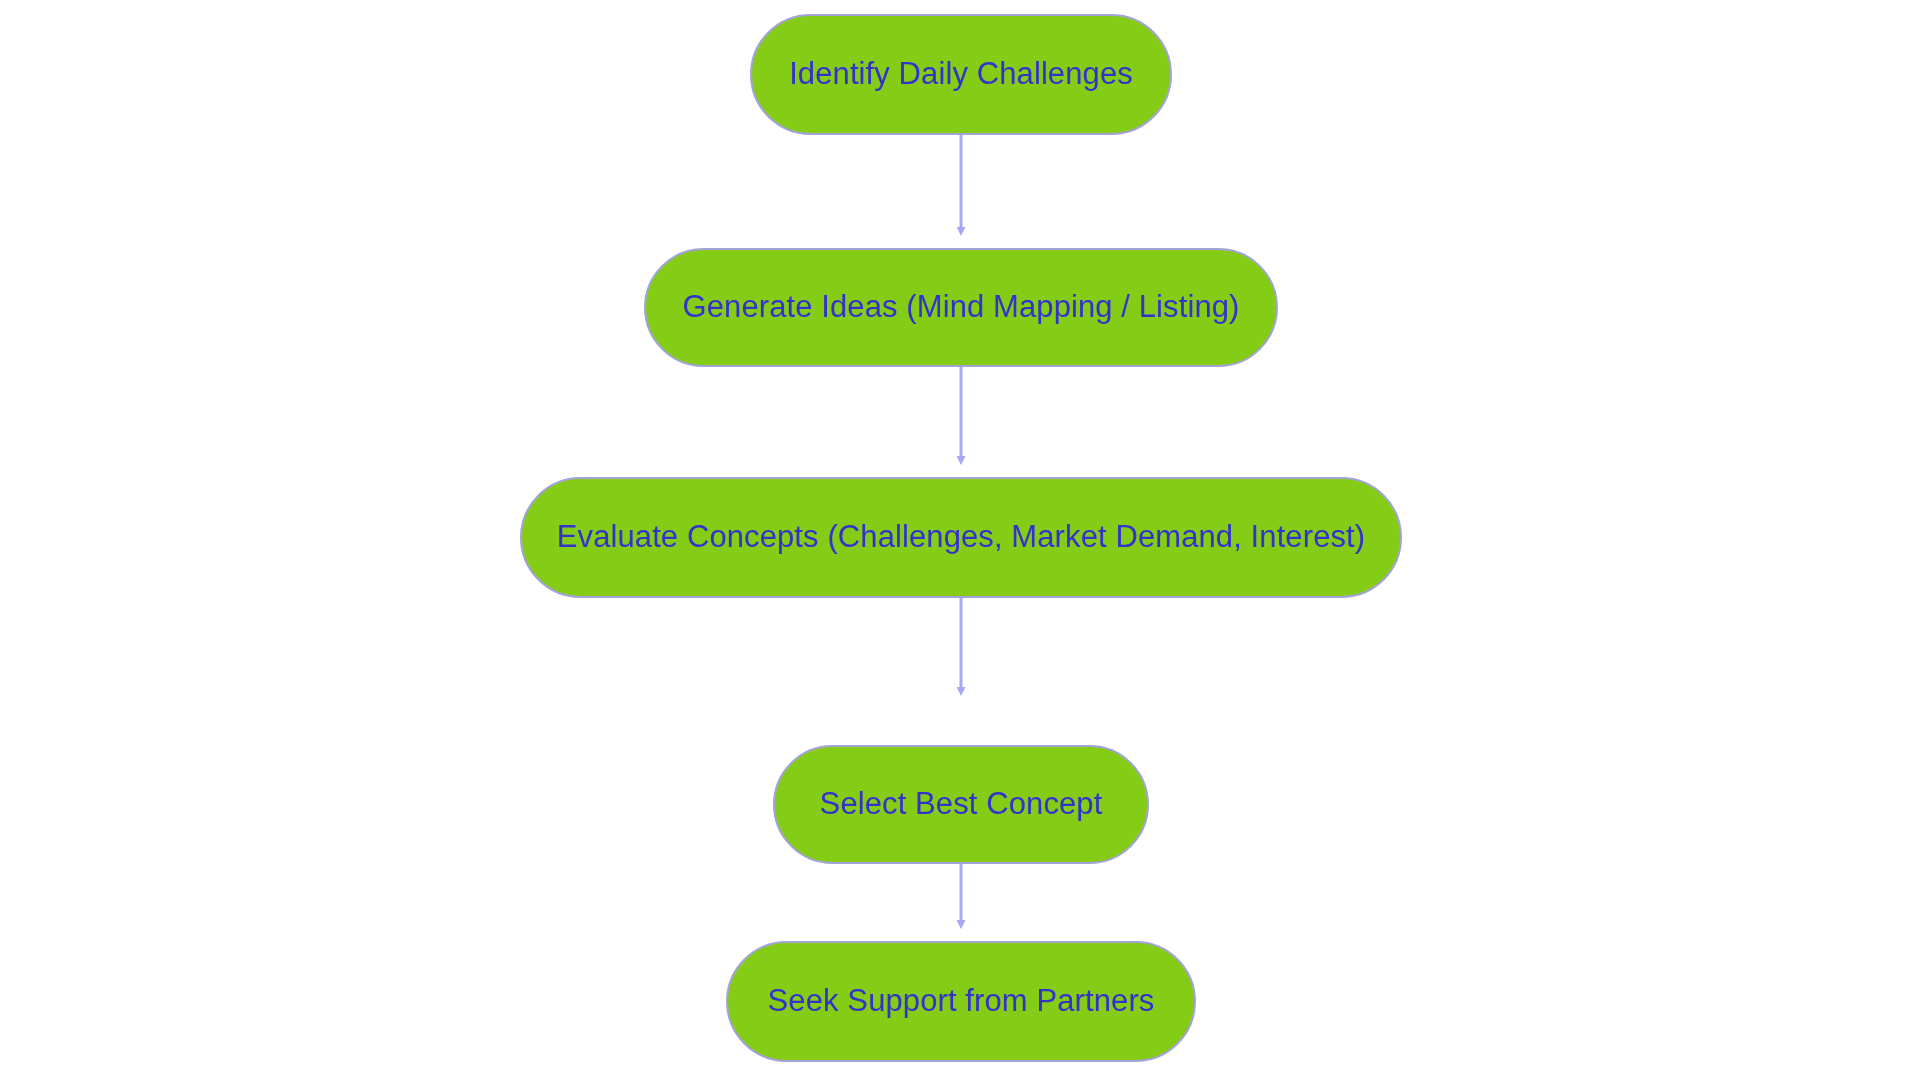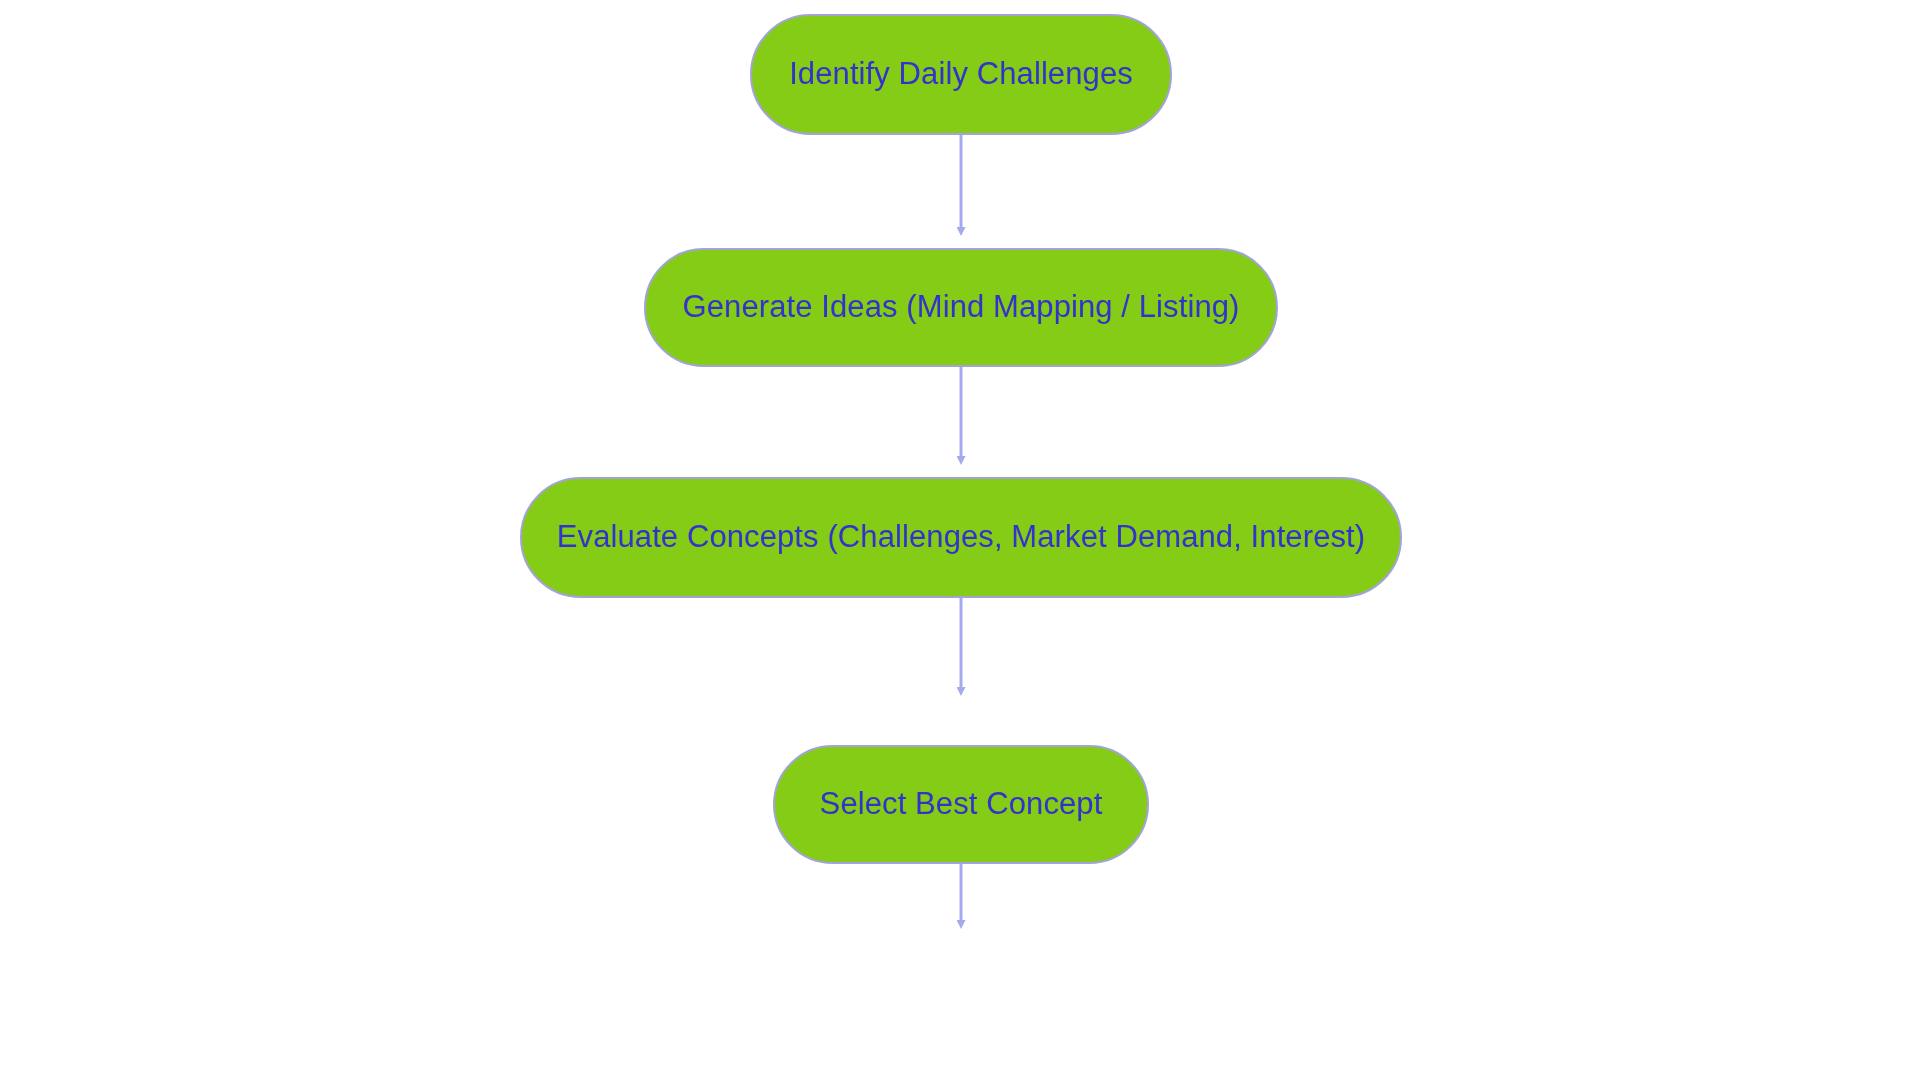--- a/index.html
+++ b/index.html
@@ -99,14 +99,17 @@
   </div>
 
   <div class="node" id="node-2">
     <span class="node-label">Evaluate Concepts (Challenges, Market Demand, Interest)</span>
   </div>
 
   <div class="node" id="node-3">
     <span class="node-label">Select Best Concept</span>
   </div>
 
+  <div class="node" id="node-4">
+    <span class="node-label">Seek Support from Partners</span>
+  </div>
 
 </div>
 
 </body></html>

